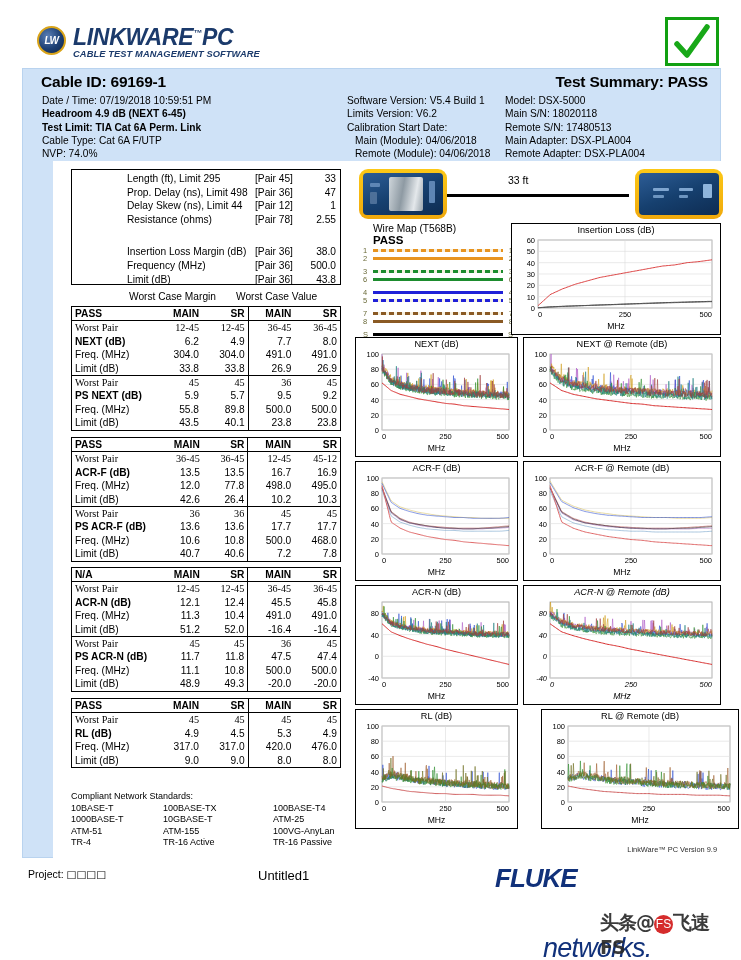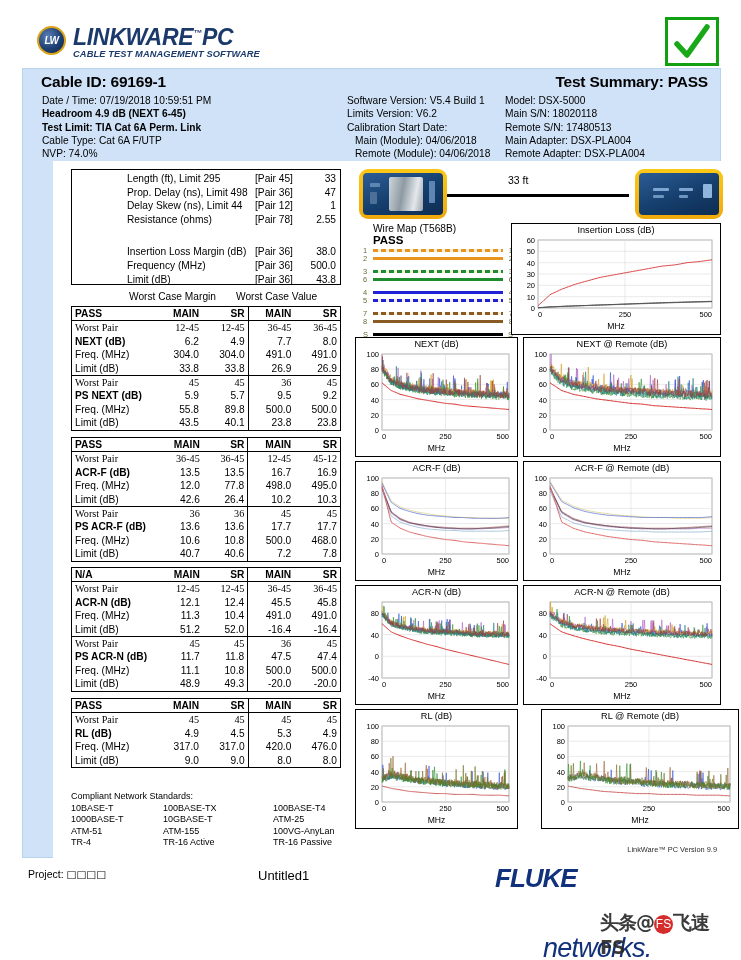--- a/index.html
+++ b/index.html
@@ -756,21 +756,21 @@
                 <text x="23" y="61.28571428571429" font-size="7.5" text-anchor="end" font-family="Liberation Sans, sans-serif" fill="#000">0</text>
                 <text x="23" y="39.57142857142858" font-size="7.5" text-anchor="end" font-family="Liberation Sans, sans-serif" fill="#000">40</text>
                 <text x="23" y="17.85714285714286" font-size="7.5" text-anchor="end" font-family="Liberation Sans, sans-serif" fill="#000">80</text>
                 <text x="26" y="89" font-size="7.5" text-anchor="start" font-family="Liberation Sans, sans-serif" fill="#000">0</text>
                 <text x="89.5" y="89" font-size="7.5" text-anchor="middle" font-family="Liberation Sans, sans-serif" fill="#000">250</text>
                 <text x="153" y="89" font-size="7.5" text-anchor="end" font-family="Liberation Sans, sans-serif" fill="#000">500</text>
               </svg>
             </div>
             <div class="chart-xlabel">MHz</div>
           </div>
-          <div class="chart-box" style="left: 470px; top: 424px; width: 198px; height: 120px;">
+          <div class="chart-box" style="left: 470px; top: 424px; width: 198px; height: 120px; font-style: italic;">
             <div class="chart-title">ACR-N @ Remote (dB)</div>
             <div class="plot">
               <svg width="194" height="94">
                 <rect x="26" y="4" width="162" height="76" fill="#ffffff" stroke="#9a9a9a" stroke-width="0.8"></rect>
                 <line x1="26" y1="80" x2="188" y2="80" stroke="#dcdcdc" stroke-width="0.6"></line>
                 <line x1="26" y1="58.28571428571429" x2="188" y2="58.28571428571429" stroke="#dcdcdc" stroke-width="0.6"></line>
                 <line x1="26" y1="36.57142857142858" x2="188" y2="36.57142857142858" stroke="#dcdcdc" stroke-width="0.6"></line>
                 <line x1="26" y1="14.857142857142861" x2="188" y2="14.857142857142861" stroke="#dcdcdc" stroke-width="0.6"></line>
                 <line x1="26" y1="4" x2="26" y2="80" stroke="#dcdcdc" stroke-width="0.6"></line>
                 <line x1="107" y1="4" x2="107" y2="80" stroke="#dcdcdc" stroke-width="0.6"></line>

